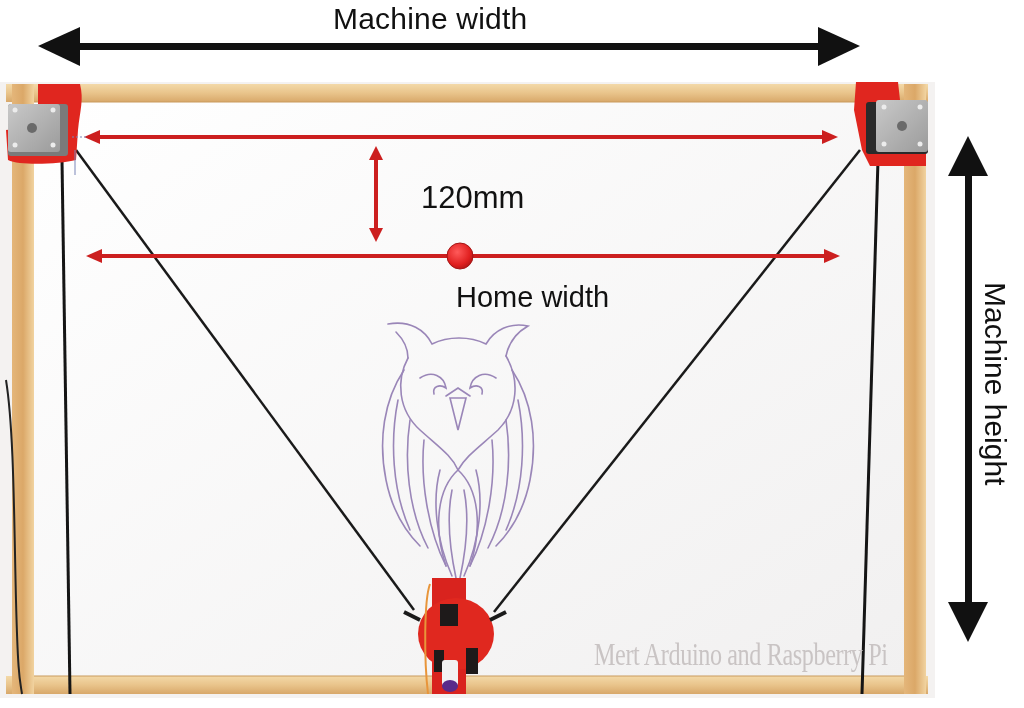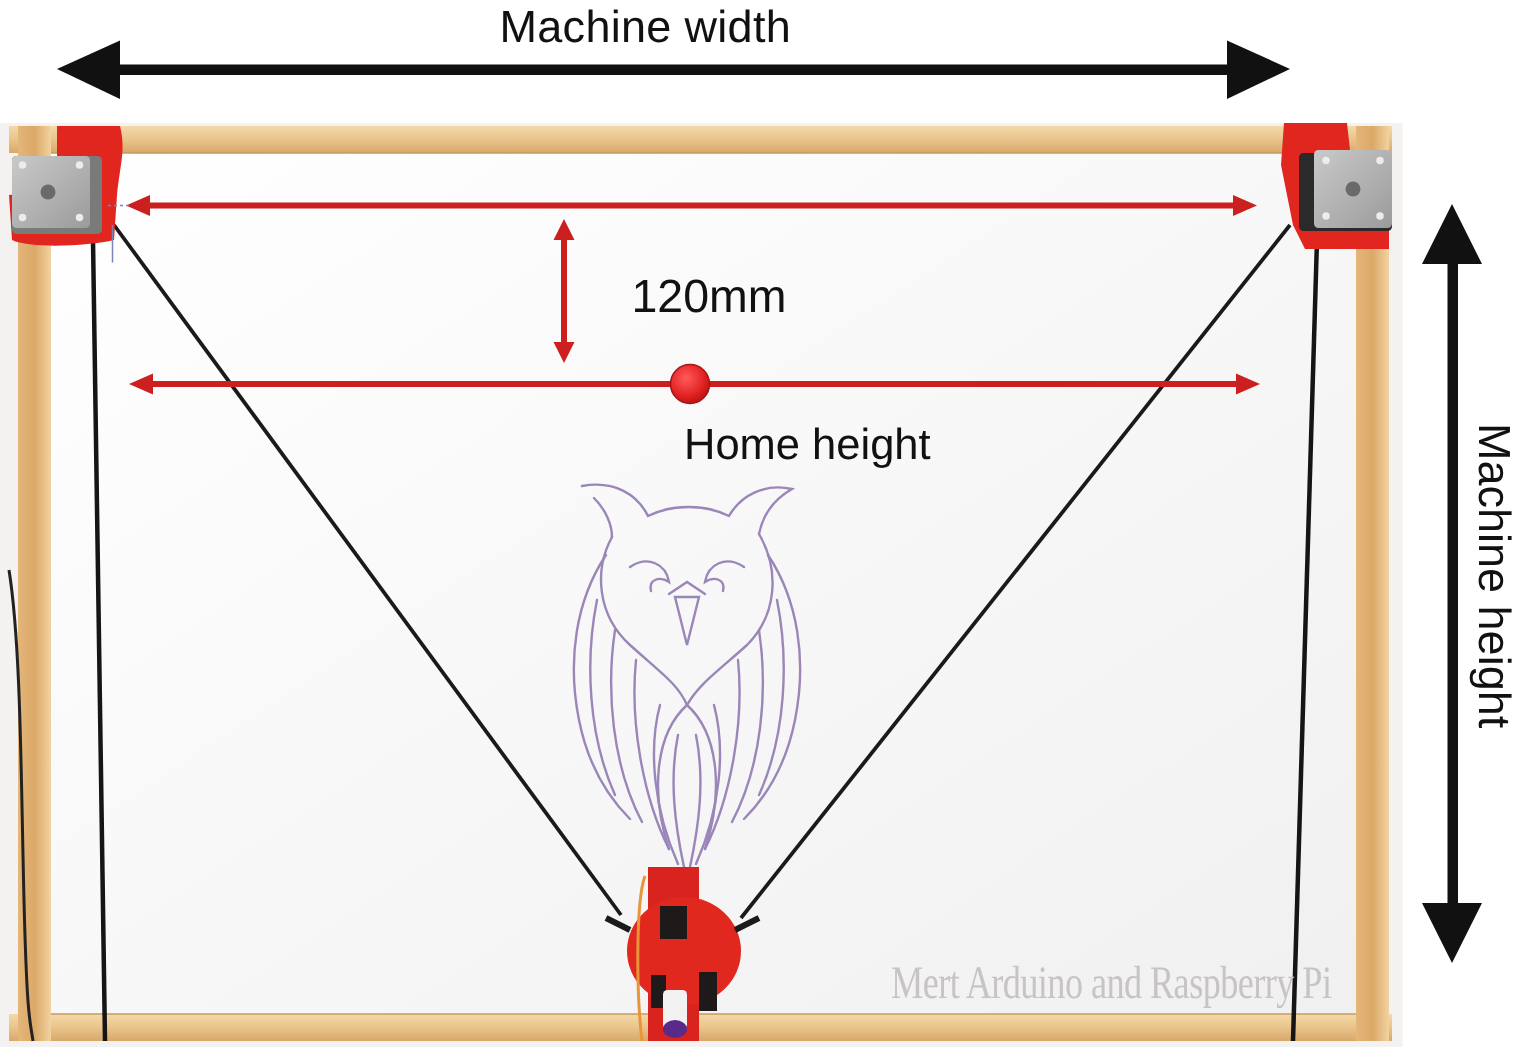--- a/index.html
+++ b/index.html
@@ -207,16 +207,16 @@
       <polygon points="86,256 102,249 102,263"></polygon>
       <polygon points="840,256 824,249 824,263"></polygon>
     </g>
 
     <circle cx="460" cy="256" r="13" fill="url(#homeDot)" stroke="#a51515" stroke-width="1"></circle>
   </svg>
 
   <div class="label title-width">Machine width</div>
   <div class="label title-height">Machine height</div>
   <div class="label label-offset">120mm</div>
-  <div class="label label-home">Home height</div>
+  <div class="label label-home">Home width</div>
   <div class="watermark">Mert Arduino and Raspberry Pi</div>
 
 </div>
 
 </body></html>

